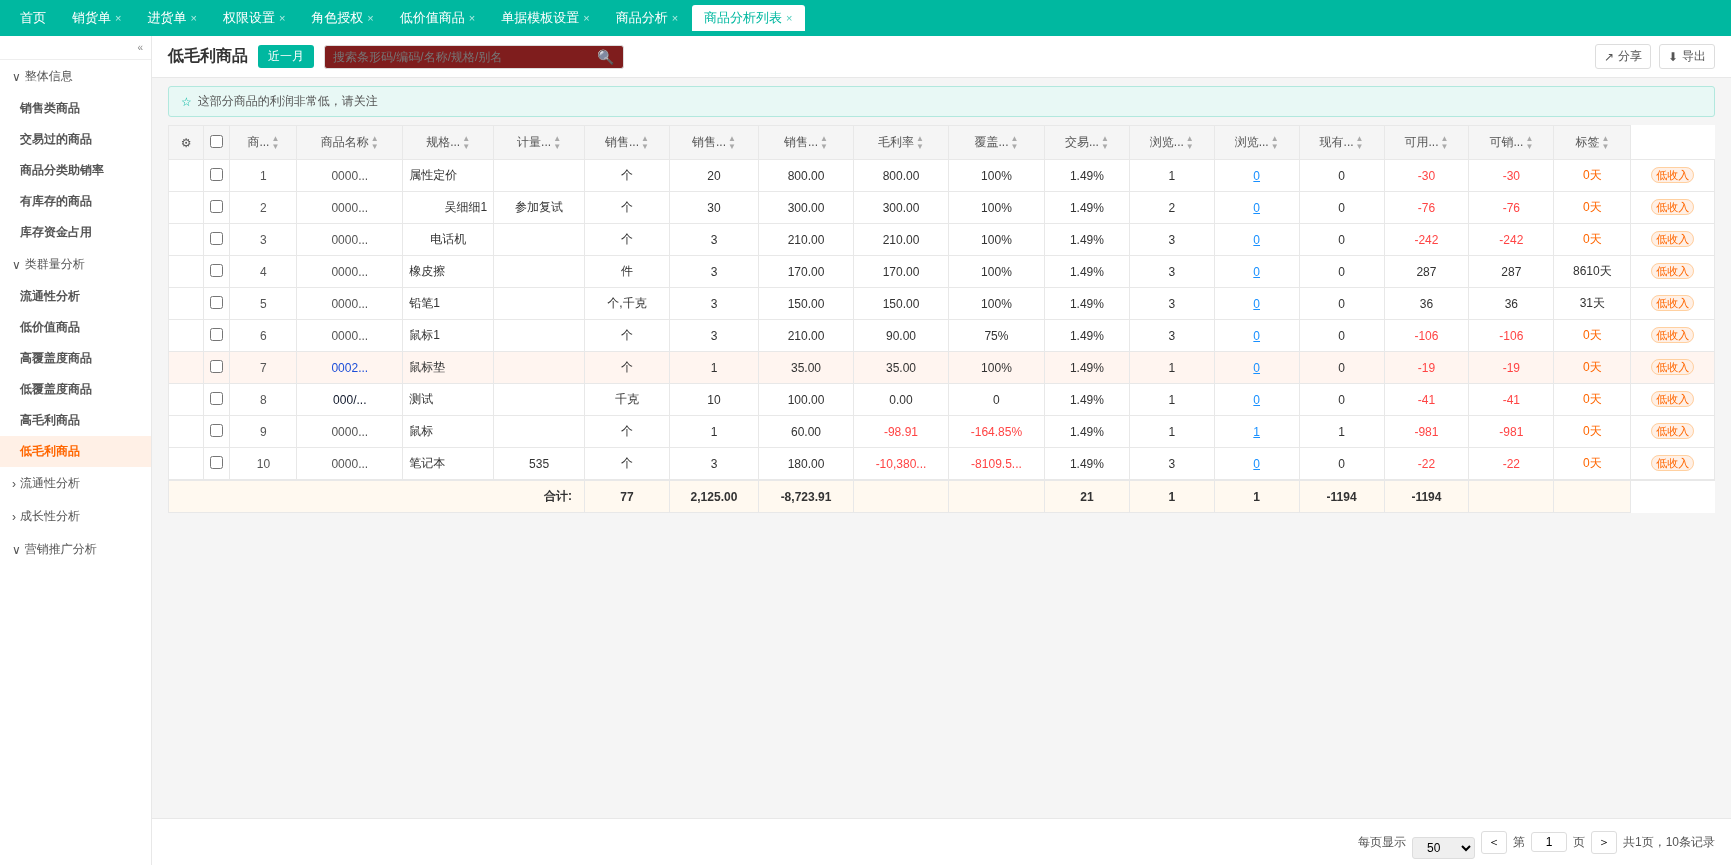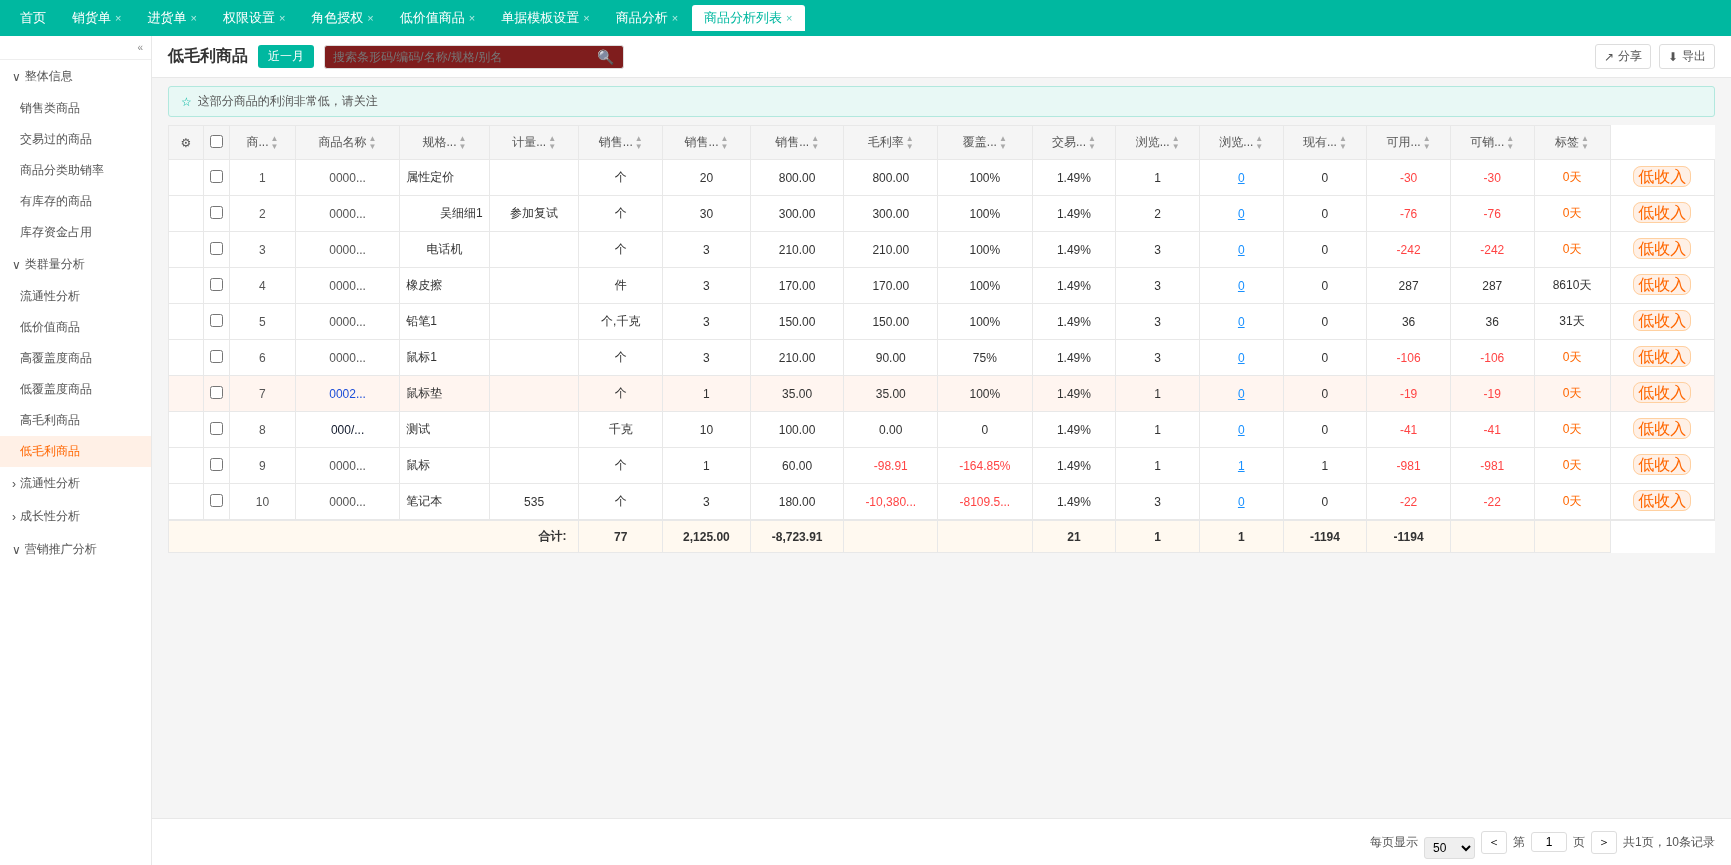--- a/index.html
+++ b/index.html
@@ -53,20 +53,21 @@
       gap: 4px;
     }
     .sidebar-item {
       padding: 7px 16px 7px 20px;
       font-size: 12px;
       color: #555;
       cursor: pointer;
       white-space: nowrap;
       overflow: hidden;
       text-overflow: ellipsis;
+      font-weight: bold;
     }
     .sidebar-item.active { background: #fff0e6; color: #ff6600; }
     .collapse-icon { font-size: 10px; color: #888; }
 
     
     .content-area {
       flex: 1;
       display: flex;
       flex-direction: column;
       overflow: hidden;
@@ -185,21 +186,21 @@
       text-align: center;
       white-space: nowrap;
     }
     .data-table tbody tr.highlighted { background: #fff5f0; }
     .tag-low-income {
       background: #fff0e6;
       color: #ff6600;
       border: 1px solid #ffd0a0;
       border-radius: 8px;
       padding: 1px 4px;
-      font-size: 16px;
+      font-size: 11px;
     }
     .link-text { color: #1890ff; text-decoration: underline; cursor: pointer; }
 
     
     .total-row {
       background: #fff9f0;
       border-top: 2px solid #e8e8e8;
     }
     .total-row td {
       font-weight: bold;
@@ -218,21 +219,21 @@
     }
     .pagination {
       margin-left: auto;
       display: flex;
       align-items: center;
       gap: 6px;
     }
     .page-size-select {
       border: 1px solid #ddd;
       border-radius: 3px;
-      padding: 2px 4px;
+      padding: 2px 10px;
       font-size: 12px;
       margin-top: 12px;
     }
     .page-btn {
       border: 1px solid #ddd;
       background: #fff;
       padding: 2px 6px;
       border-radius: 3px;
       cursor: pointer;
       font-size: 12px;

